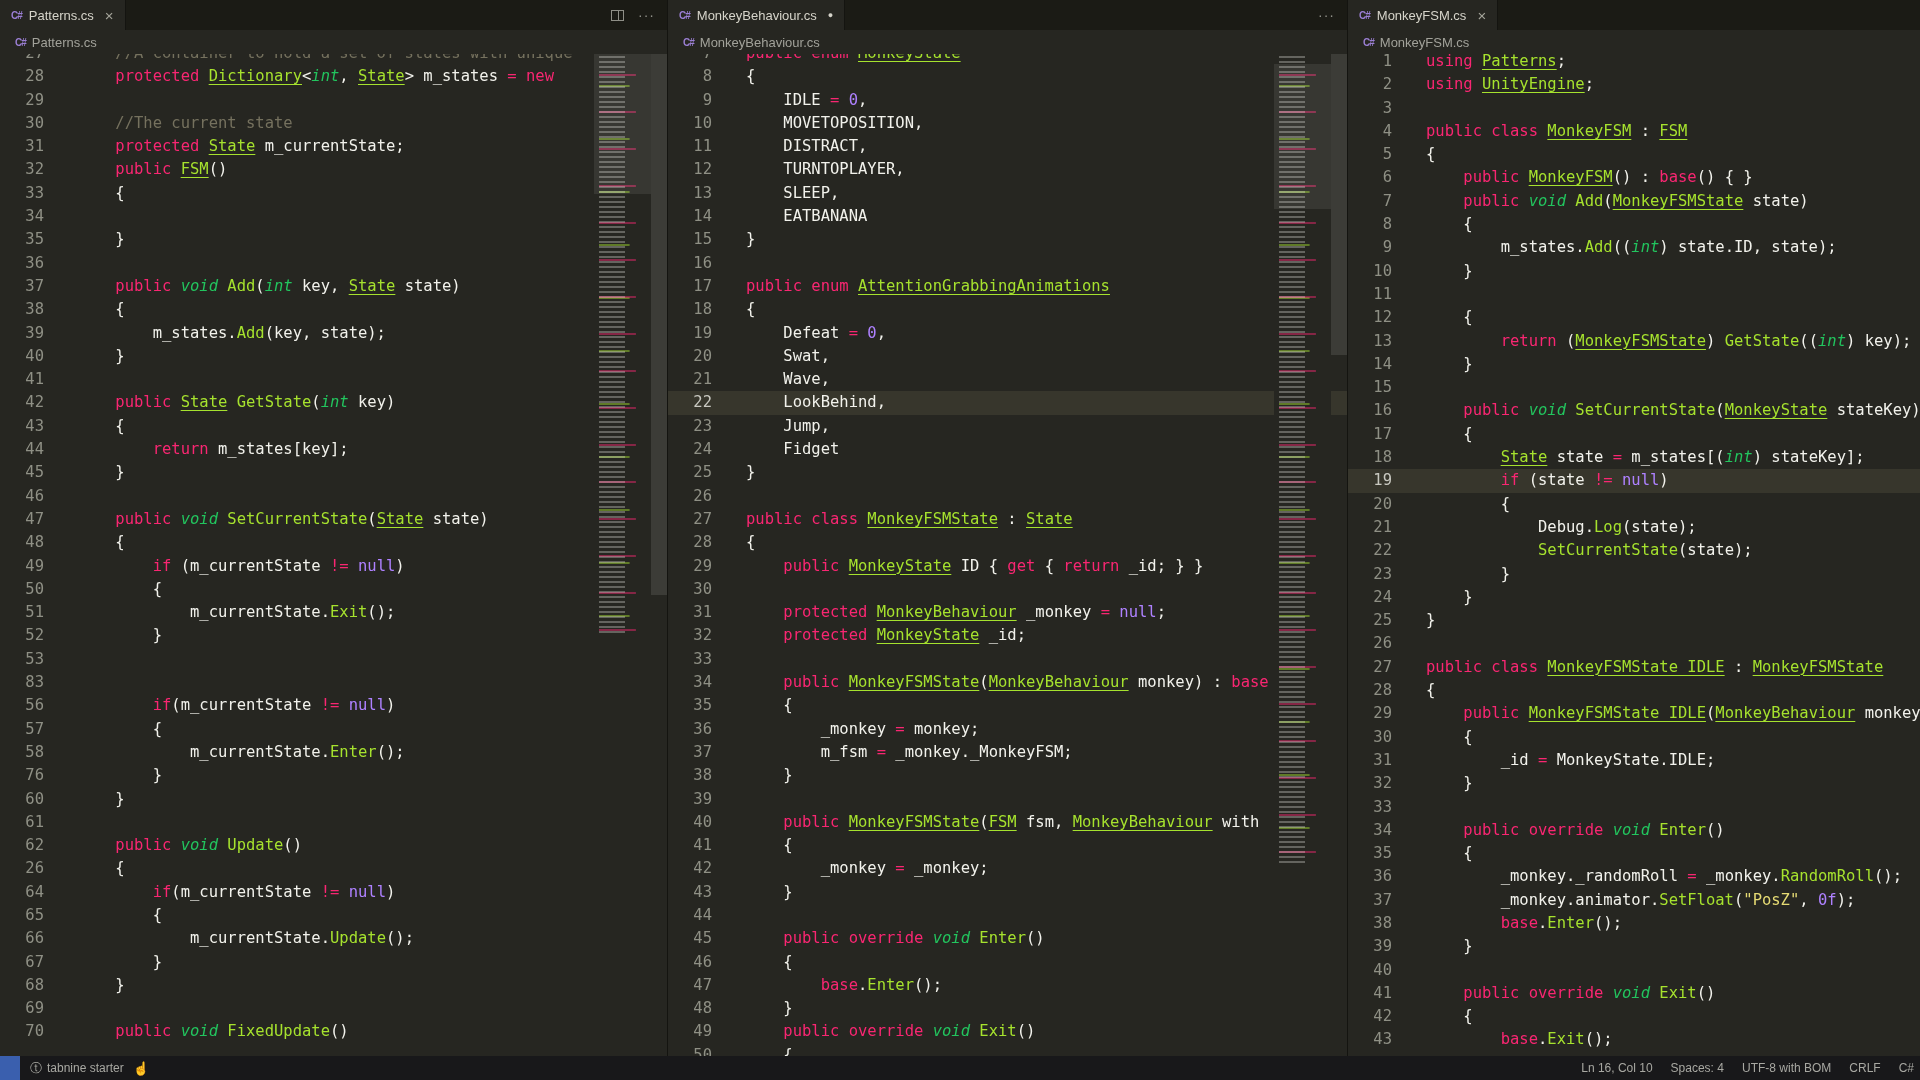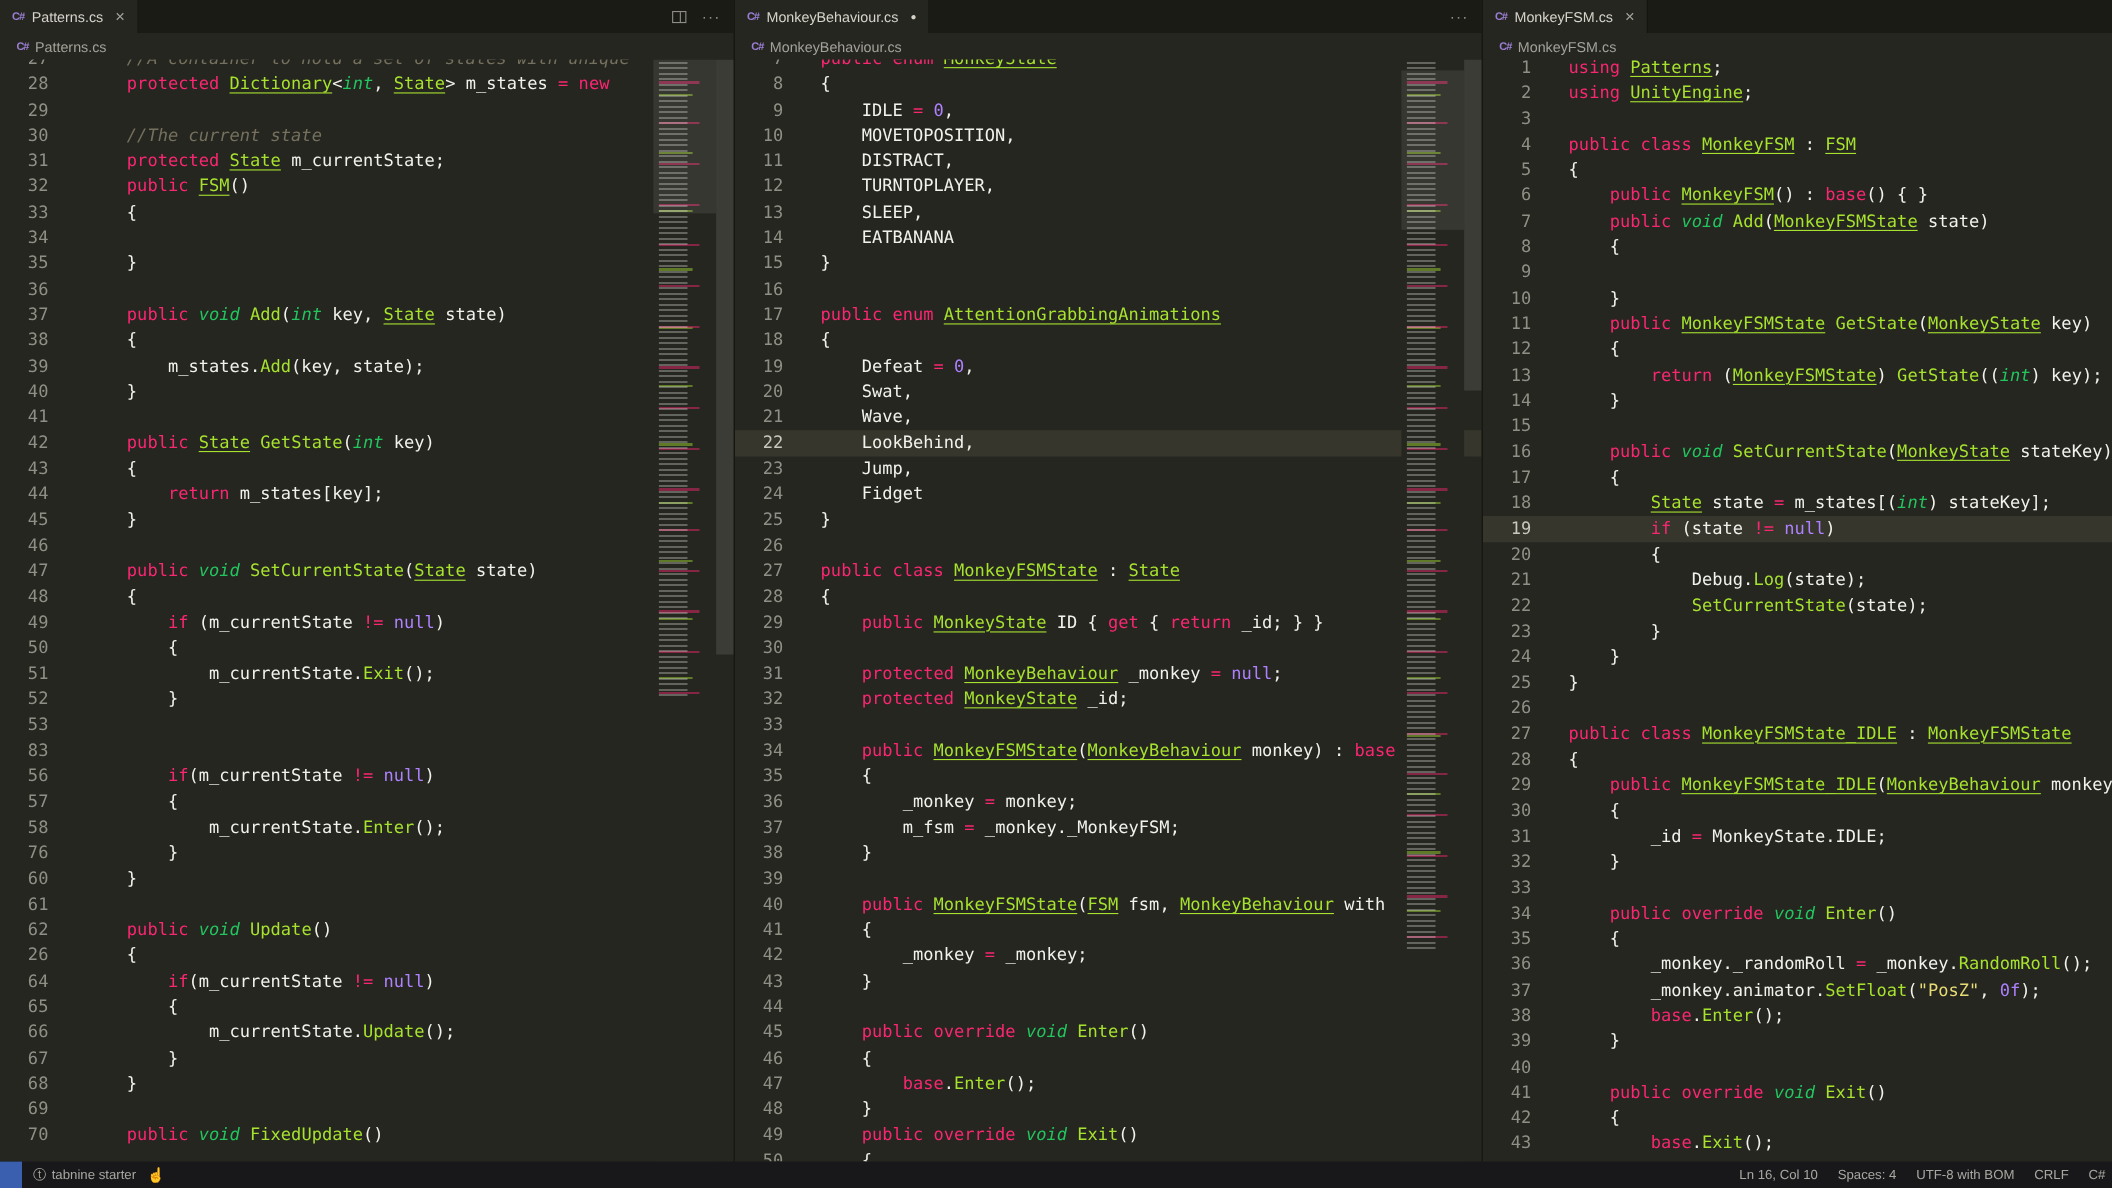--- a/index.html
+++ b/index.html
@@ -40,21 +40,21 @@
   .code-line.hl { background:#37362c; }
   .ln { width:44px; flex-shrink:0; text-align:right; color:#8f9085; }
   .code-line.hl .ln { color:#c8c8c0; }
   .ct { margin-left:34px; color:#f2f2ec; }
   .tk-kw { color:#f92672; }
   .tk-ty { color:#a6e22e; text-decoration:underline; text-decoration-thickness:1px; text-underline-offset:3px; }
   .tk-fn { color:#a6e22e; }
   .tk-bt { color:#22c55e; font-style:italic; }
   .tk-num { color:#ae81ff; }
   .tk-str { color:#e6db74; }
-  .tk-cm { color:#75715e;font-style:italic; }
+  .tk-cm { color:#75715e; }
   .tk-tx { color:#f2f2ec; }
 
   
   .minimap { position:absolute; top:0; bottom:0; right:16px; width:57px; background:#262621; z-index:3; cursor:pointer; }
   .mm-content { position:absolute; top:2px; left:5px; right:7px;
     background:
       repeating-linear-gradient(180deg, rgba(244,244,238,.30) 0 2px, transparent 2px 5px),
       repeating-linear-gradient(180deg, transparent 0 18px, rgba(249,38,114,.45) 18px 20px, transparent 20px 37px),
       repeating-linear-gradient(180deg, transparent 0 29px, rgba(166,226,46,.45) 29px 31px, transparent 31px 53px);
     background-size: 58% 100%, 82% 100%, 68% 100%;
@@ -243,23 +243,23 @@
       <div class="code-area">
         <div class="code-lines m-up4">
             <div class="code-line"><span class="ln">1</span><span class="ct"><span class="tk-kw">using </span><span class="tk-ty">Patterns</span><span class="tk-tx">;</span></span></div>
             <div class="code-line"><span class="ln">2</span><span class="ct"><span class="tk-kw">using </span><span class="tk-ty">UnityEngine</span><span class="tk-tx">;</span></span></div>
             <div class="code-line"><span class="ln">3</span><span class="ct"></span></div>
             <div class="code-line"><span class="ln">4</span><span class="ct"><span class="tk-kw">public class </span><span class="tk-ty">MonkeyFSM</span><span class="tk-tx"> : </span><span class="tk-ty">FSM</span></span></div>
             <div class="code-line"><span class="ln">5</span><span class="ct"><span class="tk-tx">{</span></span></div>
             <div class="code-line"><span class="ln">6</span><span class="ct"><span class="tk-kw">    public </span><span class="tk-ty">MonkeyFSM</span><span class="tk-tx">() : </span><span class="tk-kw">base</span><span class="tk-tx">() { }</span></span></div>
             <div class="code-line"><span class="ln">7</span><span class="ct"><span class="tk-kw">    public </span><span class="tk-bt">void</span><span class="tk-tx"> </span><span class="tk-fn">Add</span><span class="tk-tx">(</span><span class="tk-ty">MonkeyFSMState</span><span class="tk-tx"> state)</span></span></div>
             <div class="code-line"><span class="ln">8</span><span class="ct"><span class="tk-tx">    {</span></span></div>
-            <div class="code-line"><span class="ln">9</span></div>
+            <div class="code-line"><span class="ln">9</span><span class="ct"><span class="tk-tx">        m_states.</span><span class="tk-fn">Add</span><span class="tk-tx">((</span><span class="tk-bt">int</span><span class="tk-tx">) state.ID, state);</span></span></div>
             <div class="code-line"><span class="ln">10</span><span class="ct"><span class="tk-tx">    }</span></span></div>
-            <div class="code-line"><span class="ln">11</span><span class="ct"><span class="tk-kw">    public </span><span class="tk-ty">MonkeyFSMState</span><span class="tk-tx"> </span><span class="tk-fn">GetState</span><span class="tk-tx">(</span><span class="tk-ty">MonkeyState</span><span class="tk-tx"> key)</span></span></div>
+            <div class="code-line"><span class="ln">11</span></div>
             <div class="code-line"><span class="ln">12</span><span class="ct"><span class="tk-tx">    {</span></span></div>
             <div class="code-line"><span class="ln">13</span><span class="ct"><span class="tk-kw">        return</span><span class="tk-tx"> (</span><span class="tk-ty">MonkeyFSMState</span><span class="tk-tx">) </span><span class="tk-fn">GetState</span><span class="tk-tx">((</span><span class="tk-bt">int</span><span class="tk-tx">) key);</span></span></div>
             <div class="code-line"><span class="ln">14</span><span class="ct"><span class="tk-tx">    }</span></span></div>
             <div class="code-line"><span class="ln">15</span><span class="ct"></span></div>
             <div class="code-line"><span class="ln">16</span><span class="ct"><span class="tk-kw">    public </span><span class="tk-bt">void</span><span class="tk-tx"> </span><span class="tk-fn">SetCurrentState</span><span class="tk-tx">(</span><span class="tk-ty">MonkeyState</span><span class="tk-tx"> stateKey)</span></span></div>
             <div class="code-line"><span class="ln">17</span><span class="ct"><span class="tk-tx">    {</span></span></div>
             <div class="code-line"><span class="ln">18</span><span class="ct"><span class="tk-tx">        </span><span class="tk-ty">State</span><span class="tk-tx"> state </span><span class="tk-kw">=</span><span class="tk-tx"> m_states[(</span><span class="tk-bt">int</span><span class="tk-tx">) stateKey];</span></span></div>
             <div class="code-line hl"><span class="ln">19</span><span class="ct"><span class="tk-kw">        if</span><span class="tk-tx"> (state </span><span class="tk-kw">!=</span><span class="tk-tx"> </span><span class="tk-num">null</span><span class="tk-tx">)</span></span></div>
             <div class="code-line"><span class="ln">20</span><span class="ct"><span class="tk-tx">        {</span></span></div>
             <div class="code-line"><span class="ln">21</span><span class="ct"><span class="tk-tx">            Debug.</span><span class="tk-fn">Log</span><span class="tk-tx">(state);</span></span></div>

